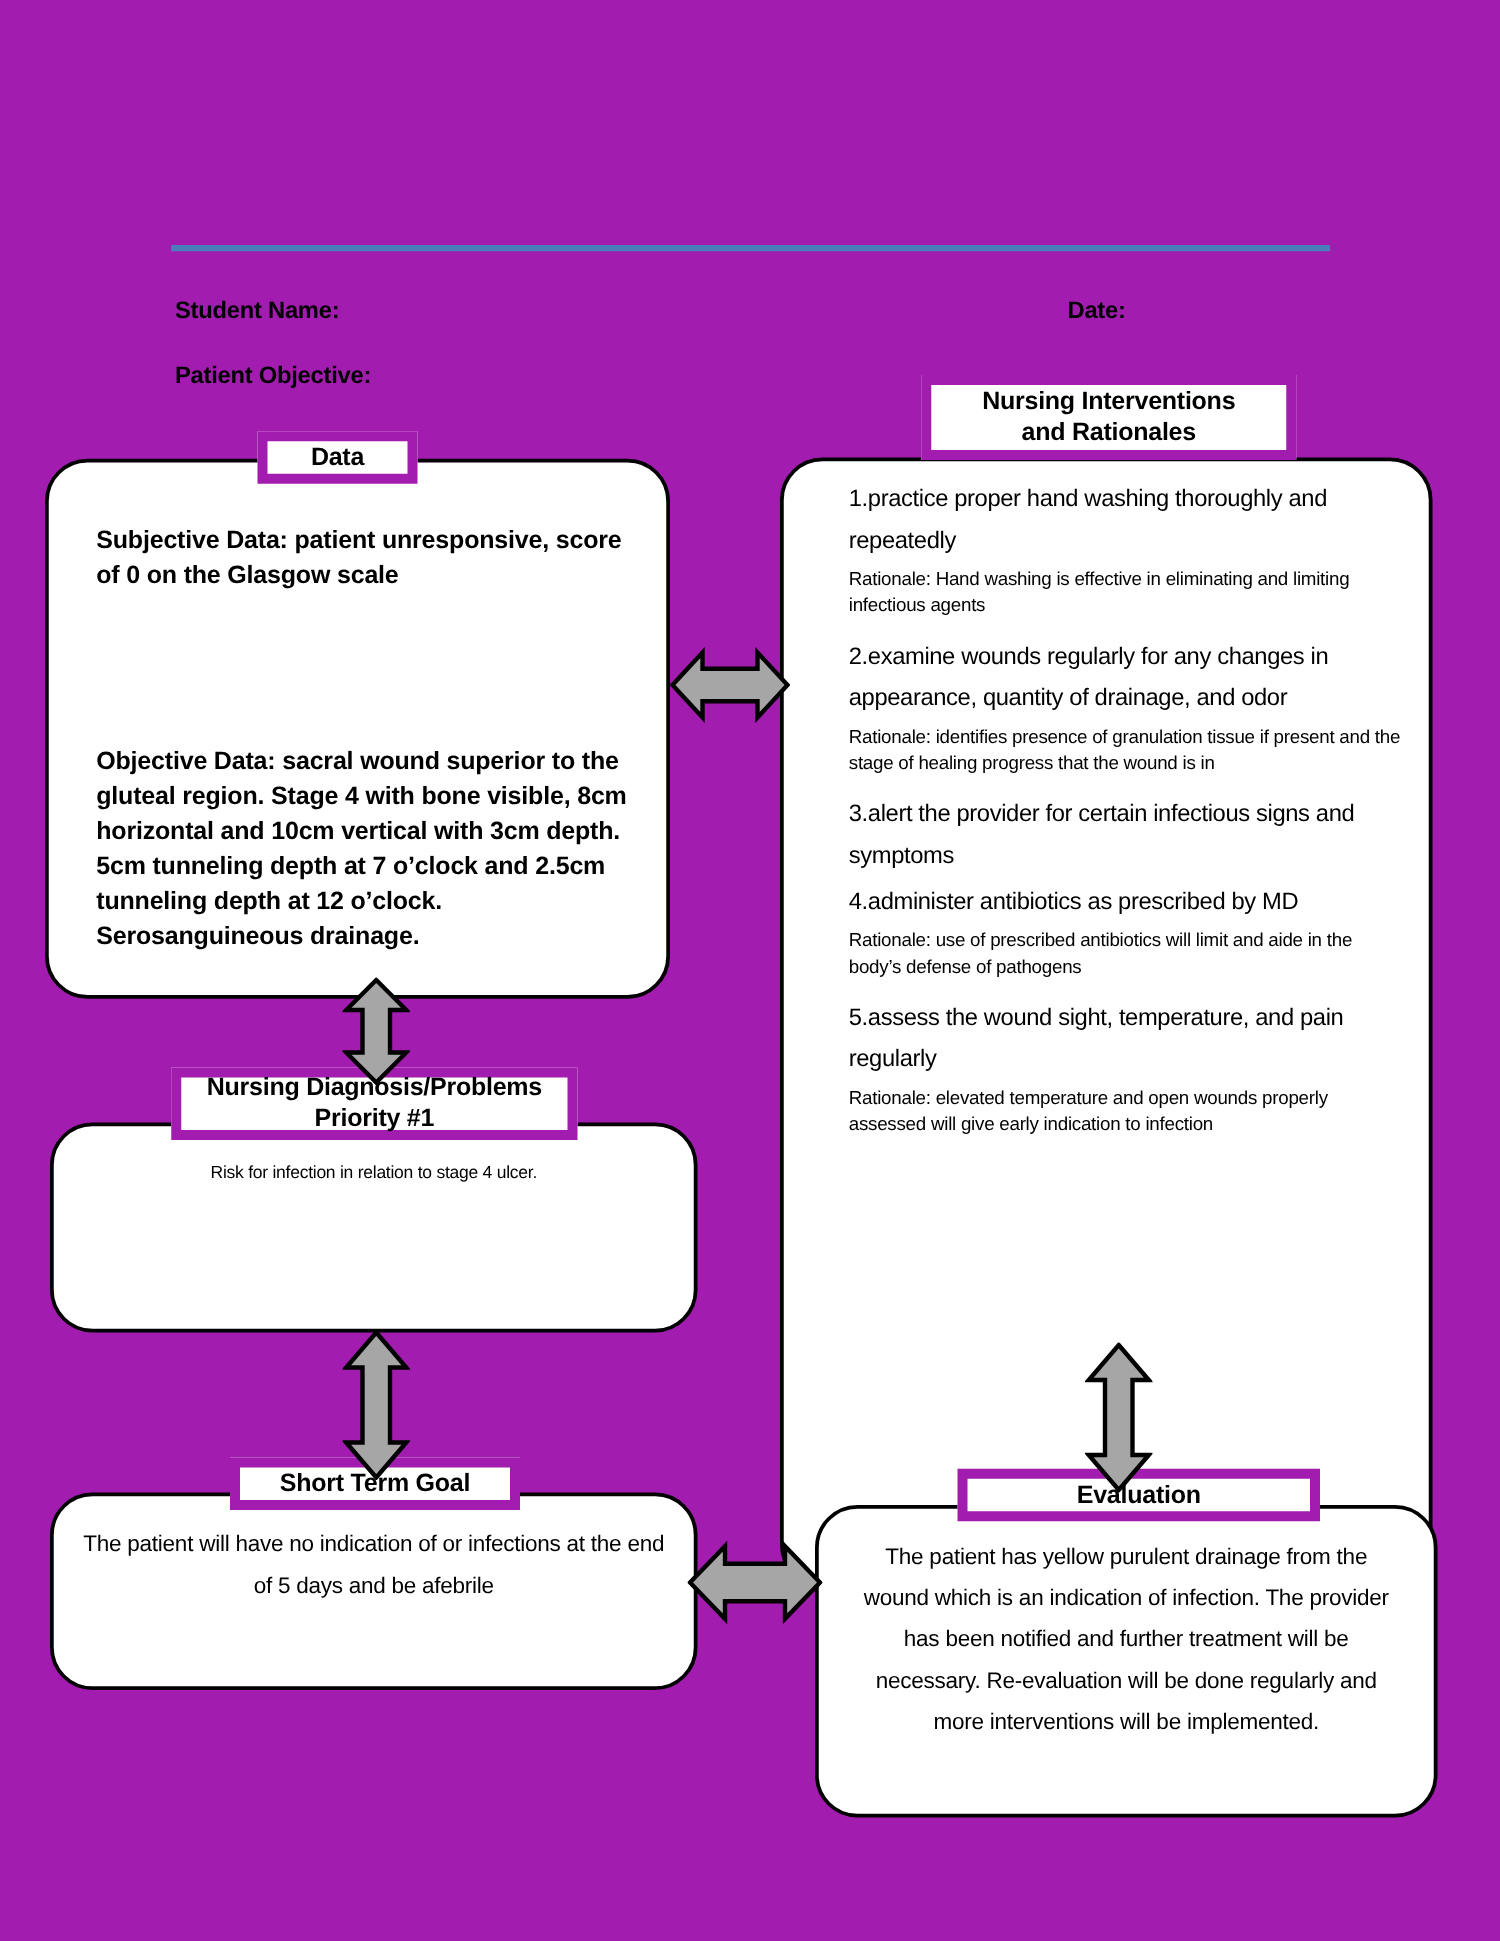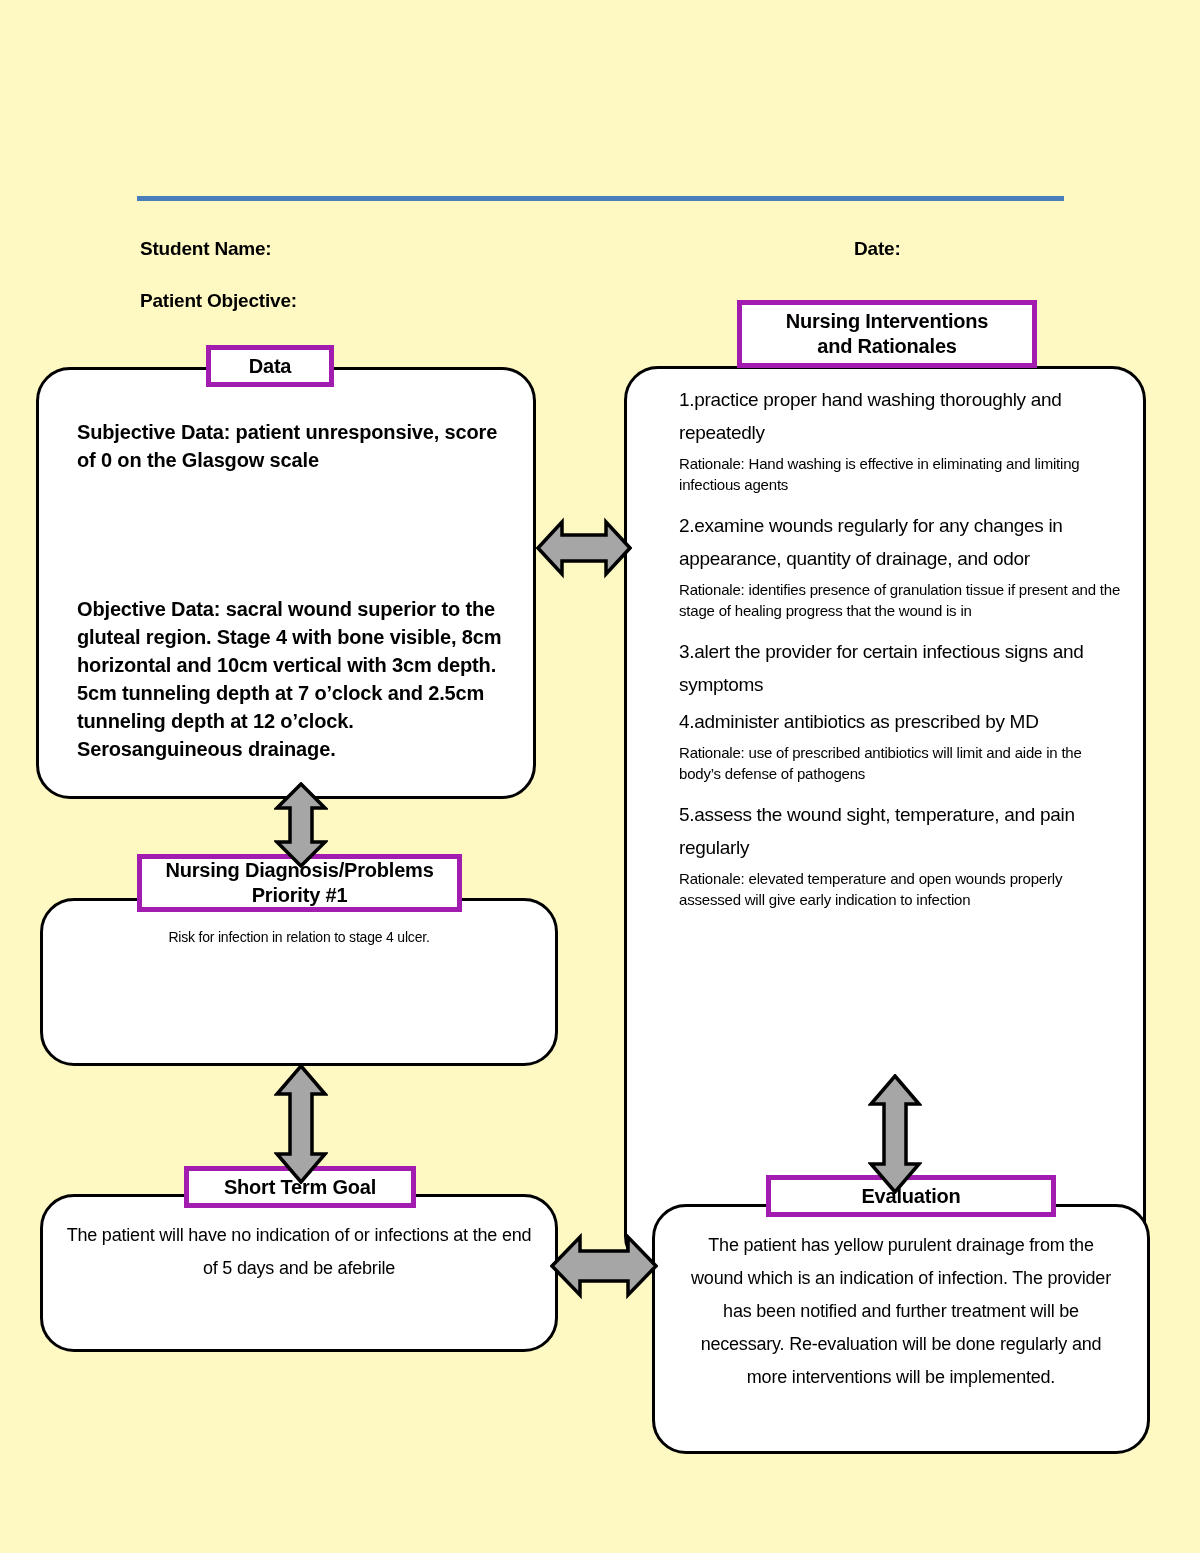--- a/index.html
+++ b/index.html
@@ -8,21 +8,21 @@
     background: #ffffff;
   }
   body {
     font-family: "Liberation Sans", sans-serif;
     color: #000000;
   }
   #page {
     position: relative;
     width: 1200px;
     height: 1553px;
-    background: #fef9c3;
+    background: #a21caf;
     overflow: hidden;
   }
 
   
   .header-rule {
     position: absolute;
     left: 137px;
     top: 196px;
     width: 927px;
     height: 5px;
@@ -50,21 +50,21 @@
   .node-body {
     position: absolute;
     left: 0; right: 0; top: 0;
     padding: 22px 26px 0 26px;
     box-sizing: border-box;
   }
 
   
   .caption {
     position: absolute;
-    border: 5px solid #a21caf;
+    border: 8px solid #a21caf;
     background: #ffffff;
     box-sizing: border-box;
     text-align: right;
     font-weight: bold;
     font-size: 20px;
     line-height: 25px;
     letter-spacing: -0.2px;
     z-index: 5;
     display: flex;
     flex-direction: column;

